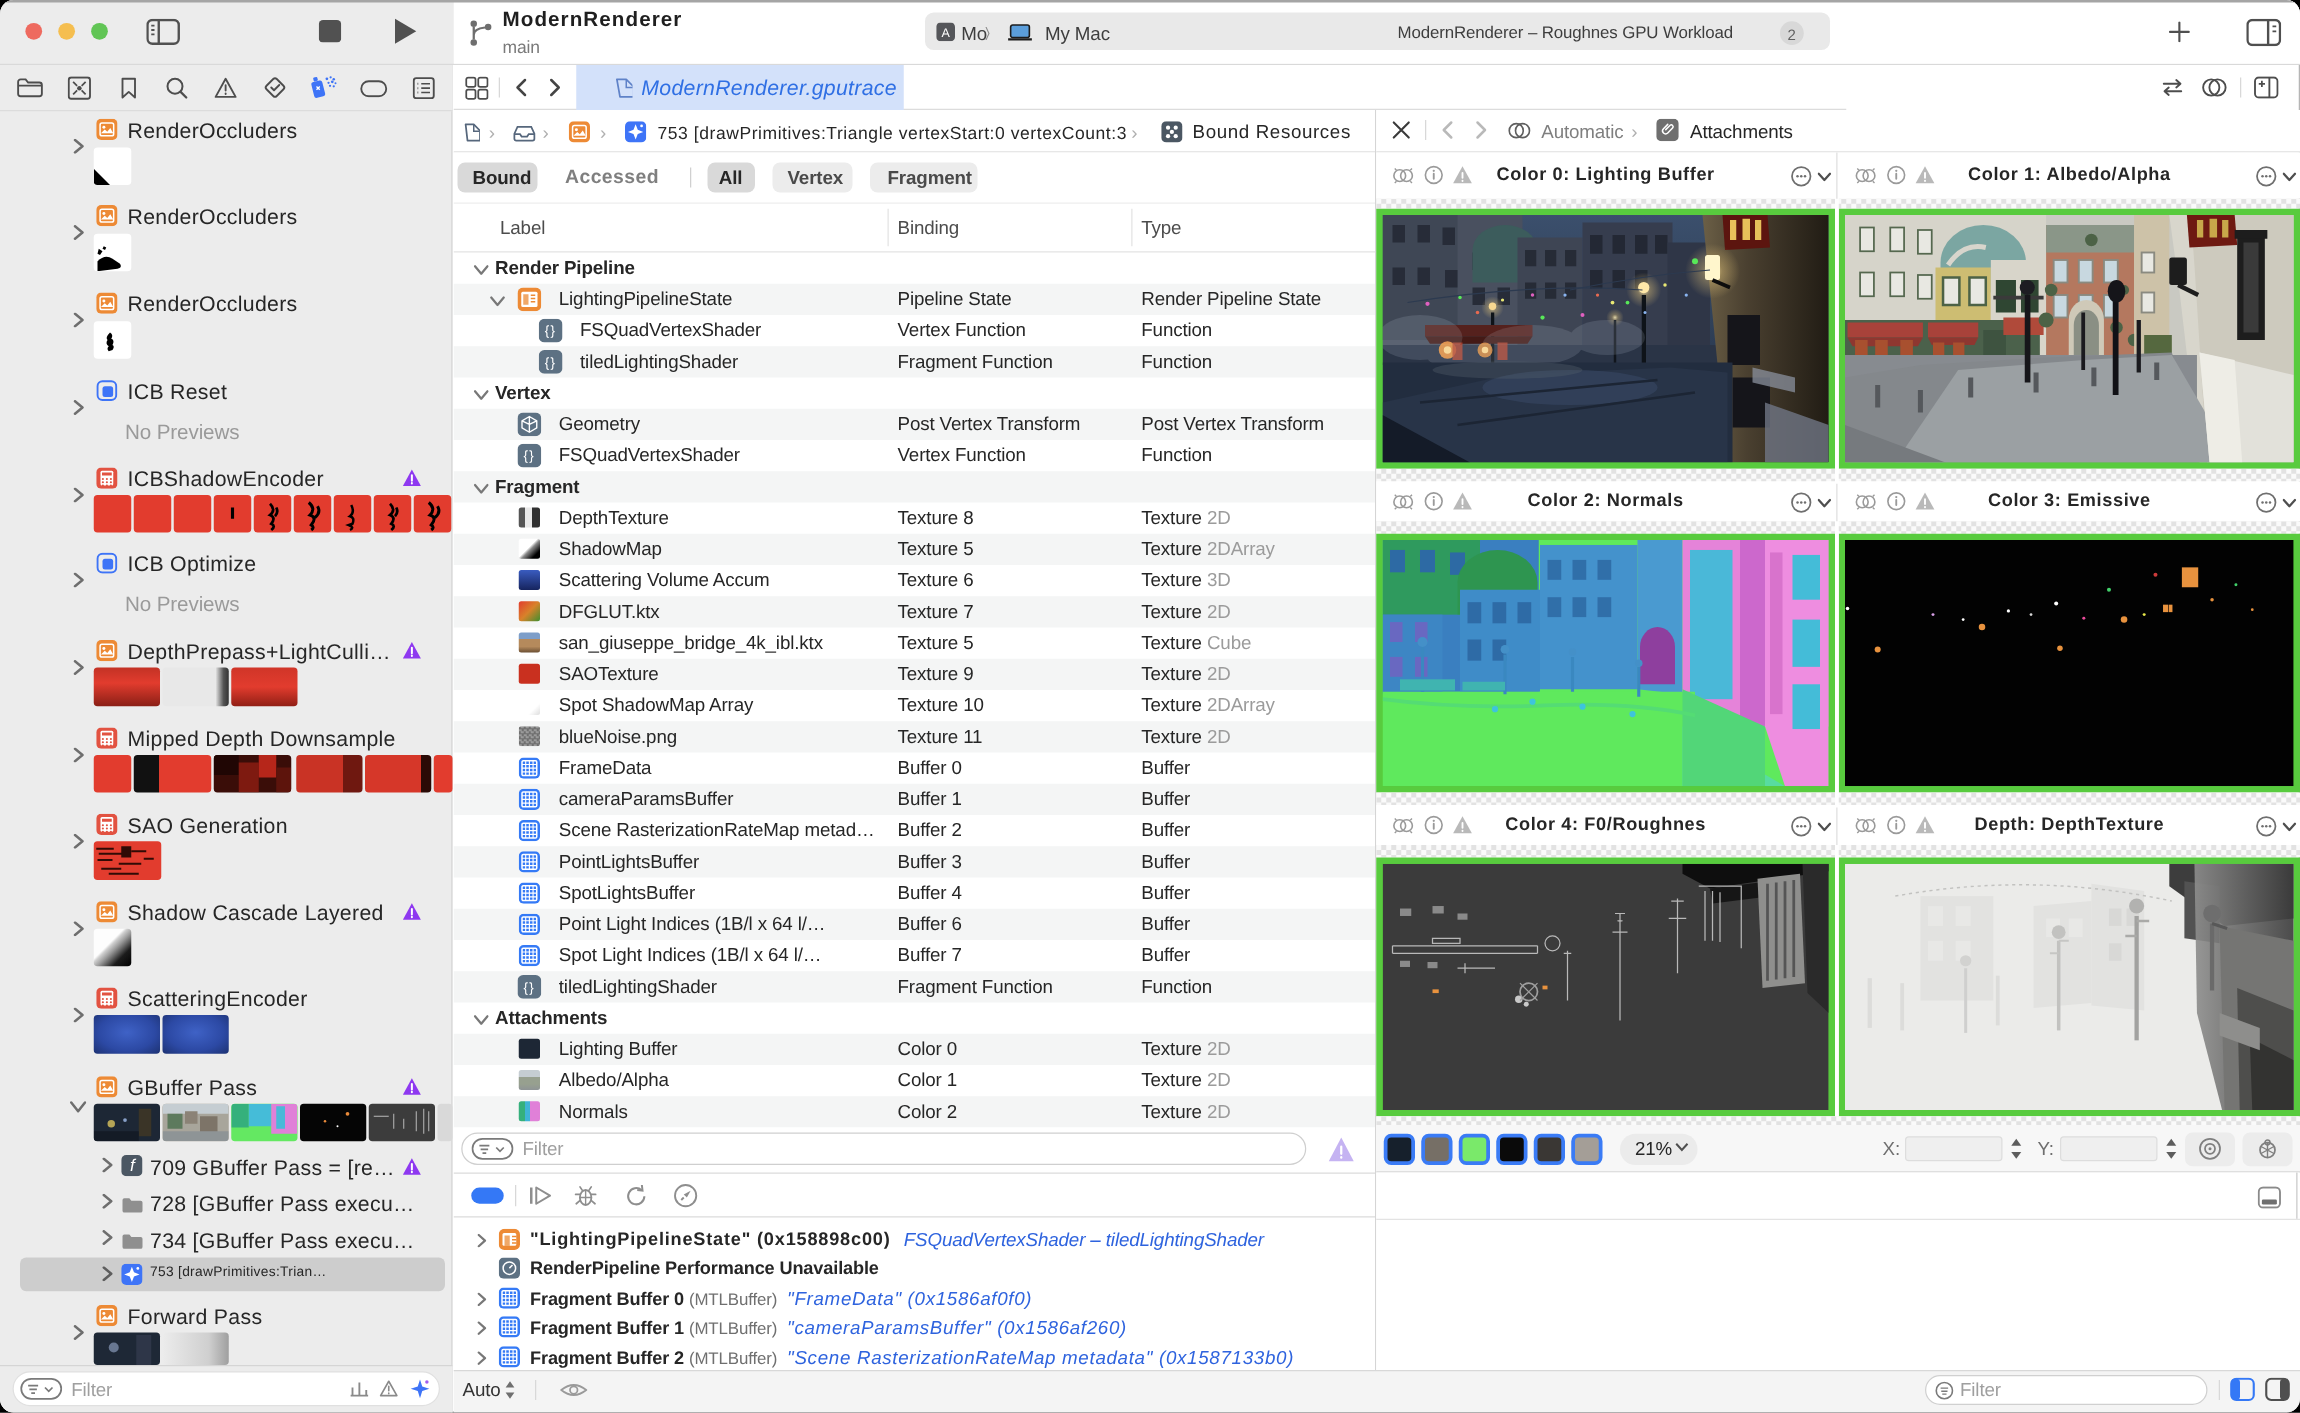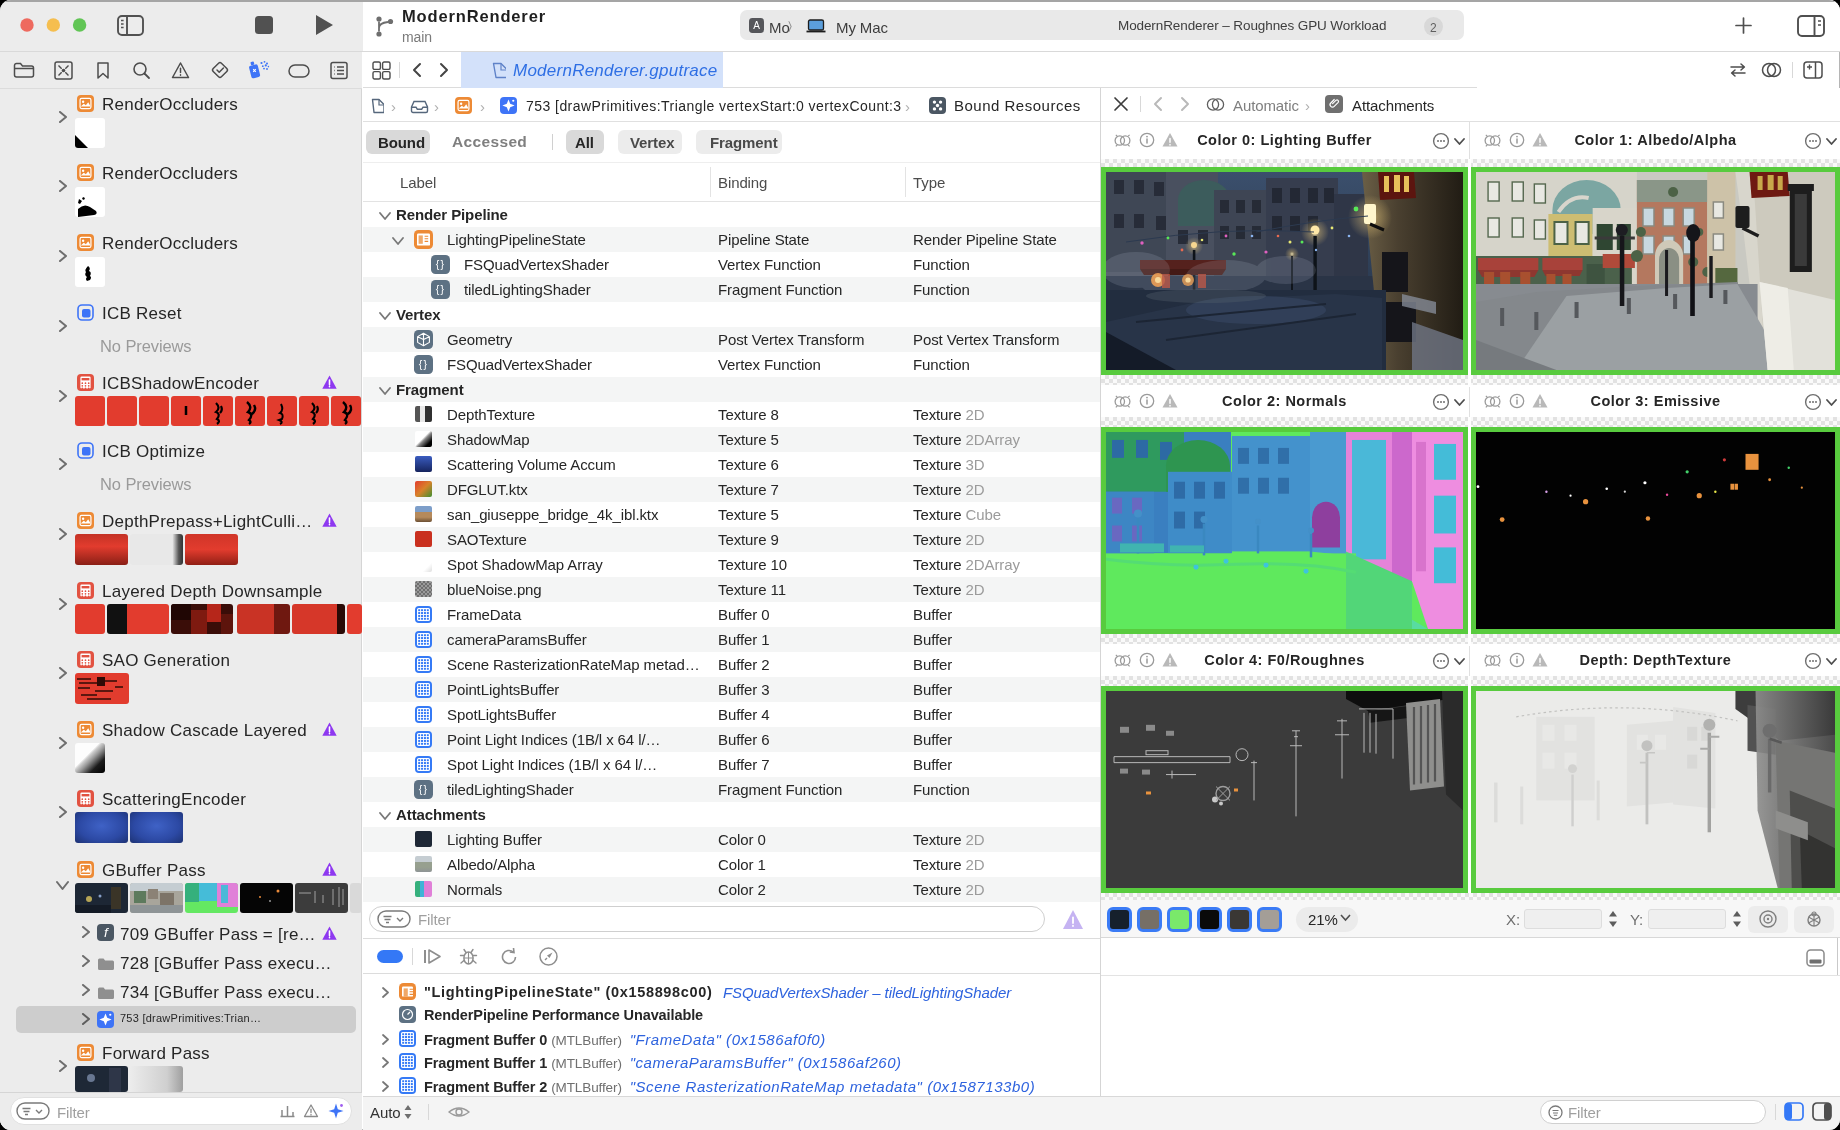--- a/index.html
+++ b/index.html
@@ -251,21 +251,21 @@
       <circle cx="5.3" cy="9.2" r="0.85" fill="#e25241"></circle>
       <circle cx="5.3" cy="11.799999999999999" r="0.85" fill="#e25241"></circle>
       <circle cx="5.3" cy="14.399999999999999" r="0.85" fill="#e25241"></circle>
       <circle cx="8.5" cy="9.2" r="0.85" fill="#e25241"></circle>
       <circle cx="8.5" cy="11.799999999999999" r="0.85" fill="#e25241"></circle>
       <circle cx="8.5" cy="14.399999999999999" r="0.85" fill="#e25241"></circle>
       <circle cx="11.7" cy="9.2" r="0.85" fill="#e25241"></circle>
       <circle cx="11.7" cy="11.799999999999999" r="0.85" fill="#e25241"></circle>
       <circle cx="11.7" cy="14.399999999999999" r="0.85" fill="#e25241"></circle>
     </svg>
-    <div class="t" style="left:102px;top:582px;font-size:17px;letter-spacing:0.25px">Layered Depth Downsample</div>
+    <div class="t" style="left:102px;top:582px;font-size:17px;letter-spacing:0.25px">Mipped Depth Downsample</div>
     <div class="" style="left:75px;top:604px;width:30px;height:30px;background:#e23c2e;border-radius:3px;overflow:hidden"></div>
     <div class="" style="left:107px;top:604px;width:62px;height:30px;background:linear-gradient(90deg,#111 0 32%,#e23c2e 32%);border-radius:3px;overflow:hidden"></div>
     <div class="" style="left:171px;top:604px;width:62px;height:30px;background:#3a0d08;border-radius:3px;overflow:hidden">
       <svg style="position:absolute;left:0px;top:0px;" width="62" height="30" viewBox="0 0 62 30">
         <rect x="0" y="0" width="20" height="16" fill="#200604"></rect>
         <rect x="20" y="6" width="16" height="24" fill="#7e1a10"></rect>
         <rect x="36" y="0" width="14" height="18" fill="#b6261a"></rect>
         <rect x="50" y="10" width="12" height="20" fill="#5d140c"></rect>
       </svg>
     </div>

